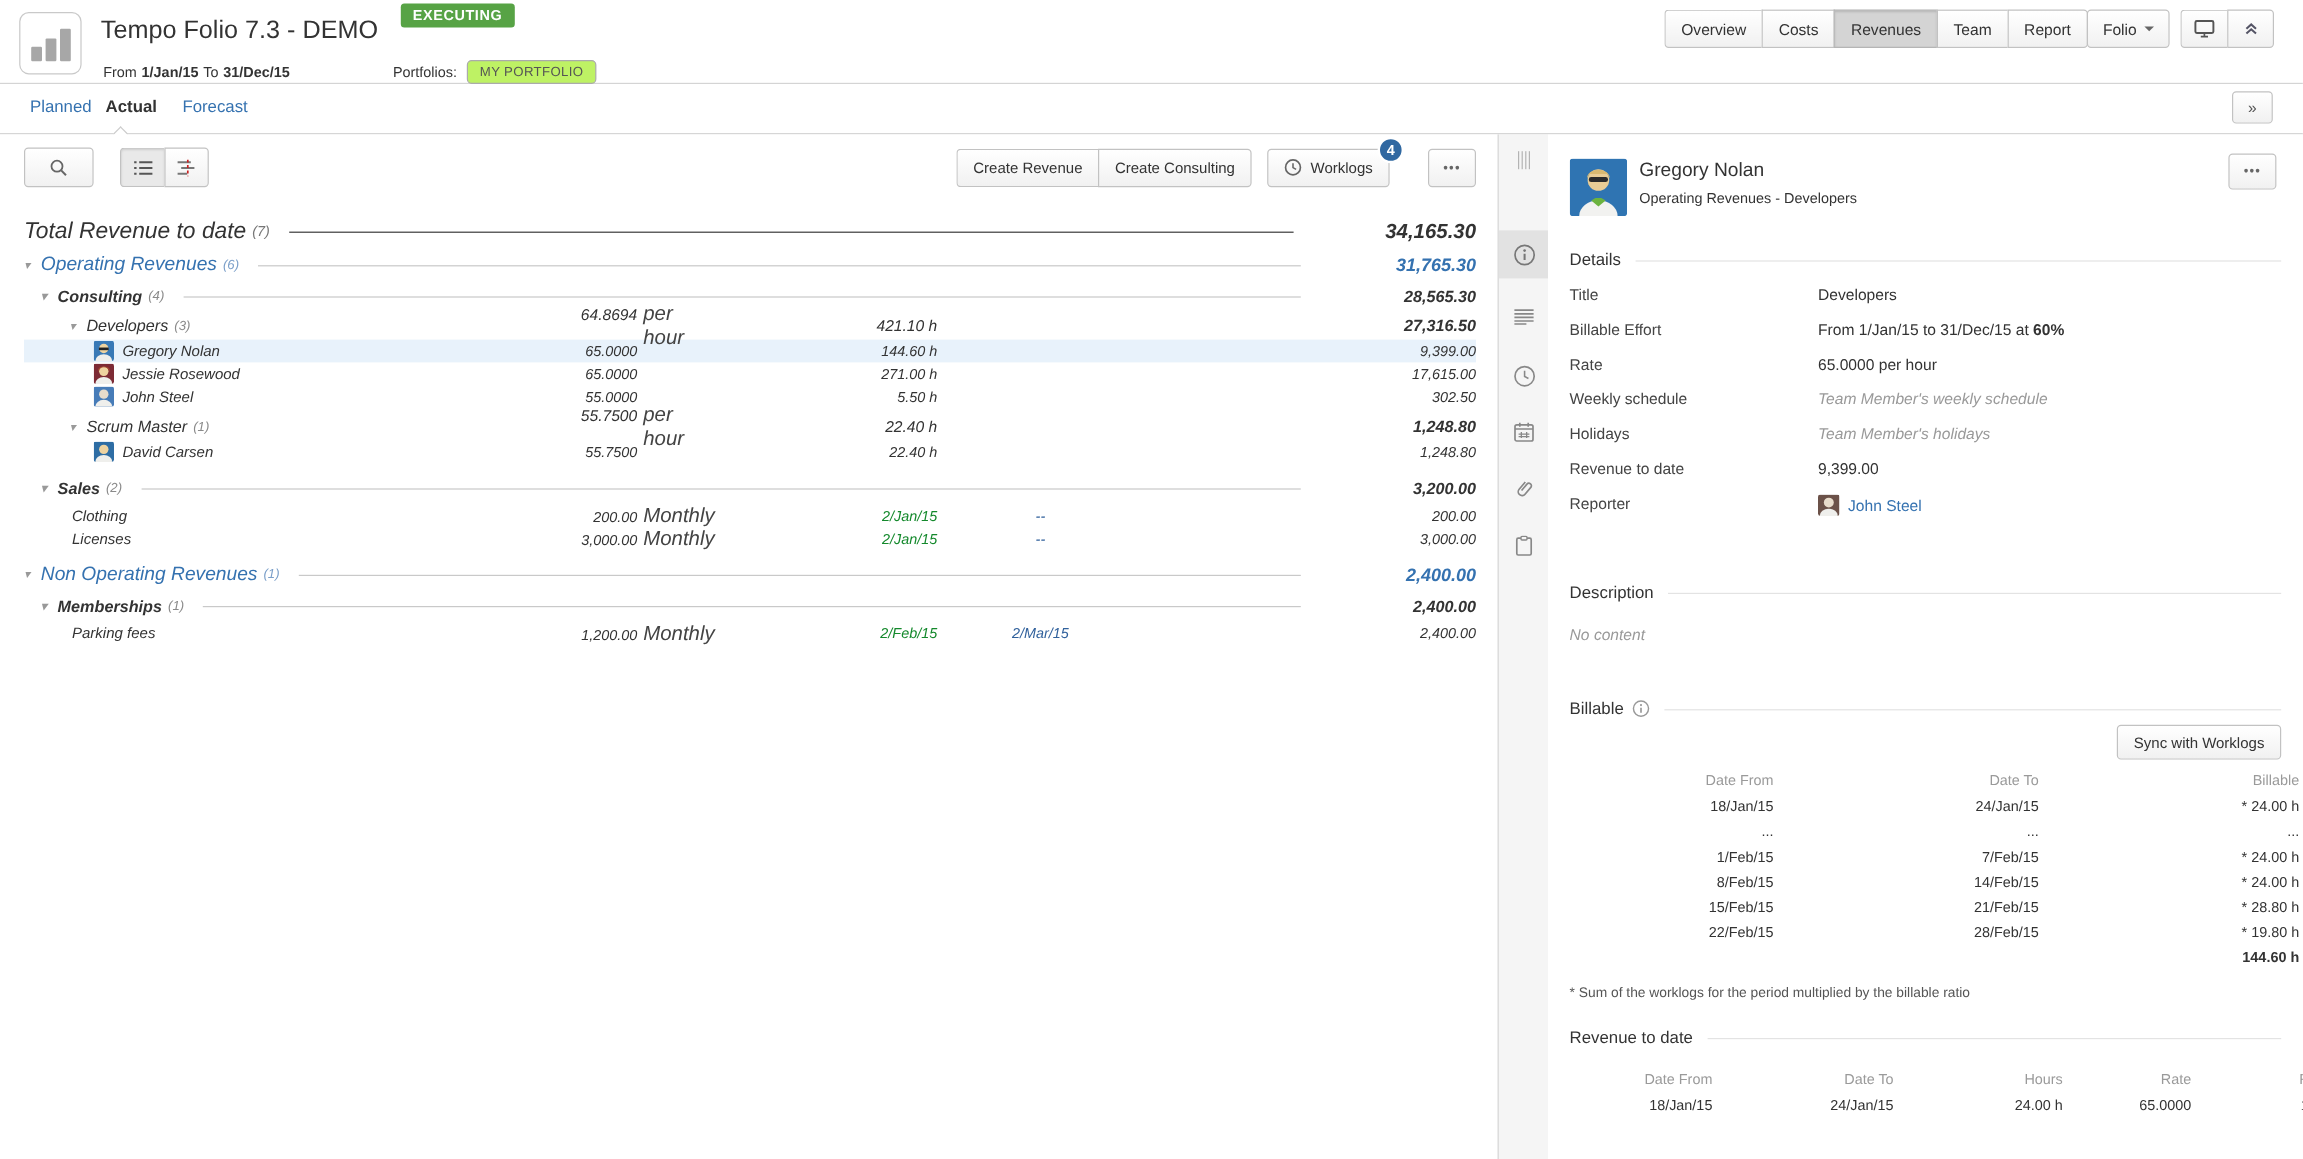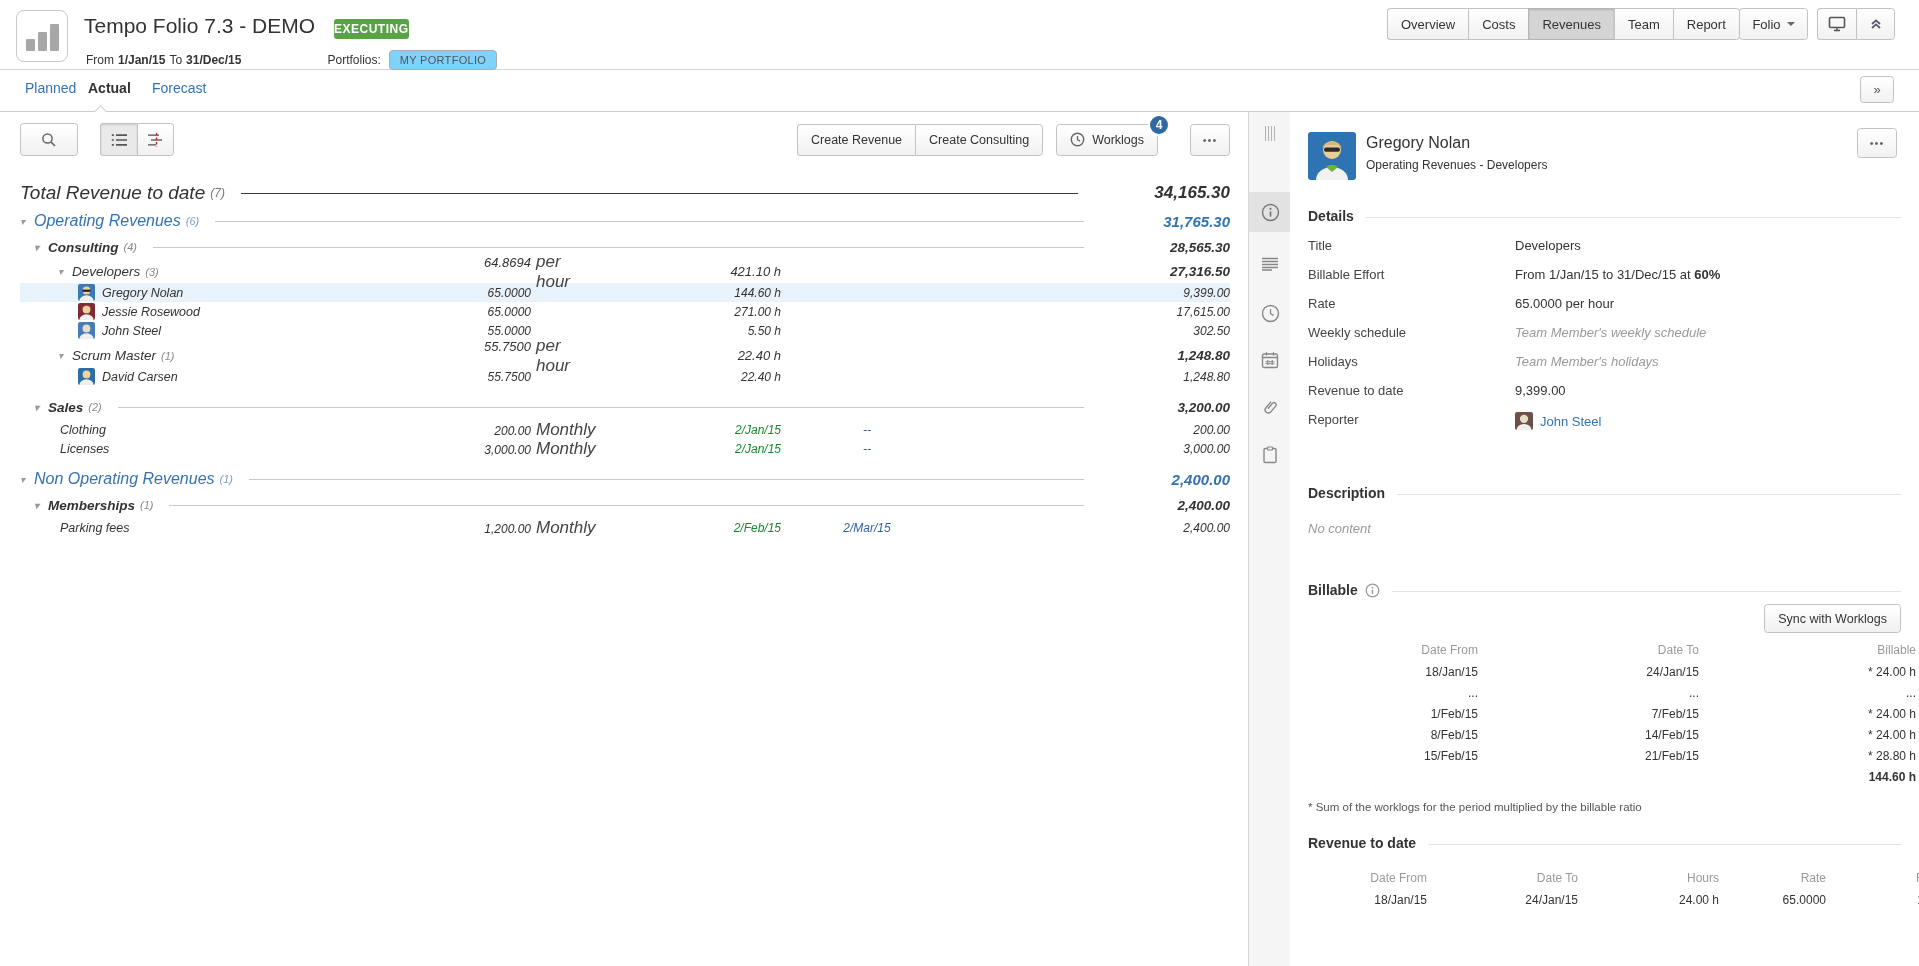--- a/index.html
+++ b/index.html
@@ -6,25 +6,25 @@
   html,body { width:1919px; height:966px; background:#fff; overflow:hidden;
               font-family:"Liberation Sans", sans-serif; color:#333; }
   .ico { display:inline-block; vertical-align:middle; }
   svg { display:block; }
 
   
   #app-header { position:absolute; top:0; left:0; width:1919px; height:70px; background:#fff; border-bottom:1px solid #d4d4d4; }
   #logo { position:absolute; left:16px; top:10px; width:52px; height:52px; border:1px solid #c9c9c9; border-radius:8px; display:flex; align-items:flex-end; justify-content:center; gap:3px; padding-bottom:10px; background:#fff; }
   #logo i { display:block; width:9px; background:#a7a7a7; border-radius:1px; }
   #page-title { position:absolute; left:84px; top:14px; font-size:21px; color:#333; }
-  #status-badge { position:absolute; left:334px; top:19px; background:#57a345; color:#fff; font-size:12px; font-weight:bold; letter-spacing:.5px; padding:3px 0; border-radius:3px; }
+  #status-badge { position:absolute; left:334px; top:3px; background:#57a345; color:#fff; font-size:12px; font-weight:bold; letter-spacing:.5px; padding:3px 10px; border-radius:3px; }
   #header-sub { position:absolute; left:86px; top:50px; font-size:12px; color:#333; display:flex; align-items:center; }
   #header-sub b { margin:0 4px; }
   #portfolios-label { margin-left:82px; margin-right:8px; }
-  #portfolio-chip { border:1px solid #ababab; border-radius:4px; padding:3px 10px; font-size:11px; color:#555; letter-spacing:.3px; background:#7dd3fc; }
+  #portfolio-chip { border:1px solid #ababab; border-radius:4px; padding:3px 10px; font-size:11px; color:#555; letter-spacing:.3px; background:#bef264; }
 
   .btn { display:inline-flex; align-items:center; justify-content:center; border:1px solid #c2c2c2; border-radius:3.5px; background:linear-gradient(#ffffff,#f1f1f1); color:#333; font-size:13px; height:32px; padding:0 13px; cursor:default; white-space:nowrap; }
   .btn-group { display:flex; }
   .btn-group .btn { border-radius:0; border-right-width:0; }
   .btn-group .btn:first-child { border-radius:3.5px 0 0 3.5px; }
   .btn-group .btn:last-child { border-radius:0 3.5px 3.5px 0; border-right-width:1px; }
   .btn.active { background:#d4d4d4; border-color:#b5b5b5; box-shadow:inset 0 1px 2px rgba(0,0,0,.15); }
   #nav-tabs { position:absolute; left:1387px; top:8px; }
   #folio-btn { position:absolute; left:1739px; top:8px; width:69px; }
   #folio-btn .caret { margin-left:6px; width:0; height:0; border-left:4px solid transparent; border-right:4px solid transparent; border-top:4px solid #666; }
@@ -98,21 +98,21 @@
 
   
   #detail-panel { position:absolute; top:112px; left:1290px; width:629px; height:854px; background:#fff; padding:0 18px; overflow:hidden; }
   #panel-header { margin-top:20px; height:48px; position:relative; }
   #panel-avatar { position:absolute; left:0; top:0; width:48px; height:48px; border-radius:3px; overflow:hidden; }
   #panel-name { position:absolute; left:58px; top:2px; font-size:16px; color:#333; }
   #panel-subtitle { position:absolute; left:58px; top:26px; font-size:12px; color:#333; }
   #panel-more-btn { position:absolute; right:4px; top:-4px; width:40px; height:30px; letter-spacing:1px; font-size:11px; color:#666; }
 
   .sec-head { display:flex; align-items:center; height:20px; }
-  .sec-head .t { font-size:14px; font-weight:bold; color:#333; white-space:nowrap; }
+  .sec-head .t { font-size:14px; font-weight:normal; color:#333; white-space:nowrap; }
   .sec-head .rl { flex:1; border-top:1px solid #e3e3e3; margin-left:12px; margin-top:2px; }
   #details-section { margin-top:26px; }
   #details-rows { margin-top:12px; }
   .drow { display:flex; align-items:flex-start; height:29px; font-size:13px; }
   .drow .dl { width:207px; color:#444; flex:none; }
   .drow .dv { color:#333; }
   .drow .dv.muted { color:#999; font-style:italic; }
   .drow .dv b { font-weight:bold; }
   .drow .dv.link { color:#3572b0; }
   .drow .rep-av { width:18px; height:18px; border-radius:2px; overflow:hidden; margin-right:7px; }
@@ -569,20 +569,25 @@
         <div class="mt-row">
           <span class="bill-c0">8/Feb/15</span>
           <span class="bill-c1">14/Feb/15</span>
           <span class="bill-c2">* 24.00 h</span>
         </div>
         <div class="mt-row">
           <span class="bill-c0">15/Feb/15</span>
           <span class="bill-c1">21/Feb/15</span>
           <span class="bill-c2">* 28.80 h</span>
         </div>
+        <div class="mt-row">
+          <span class="bill-c0">22/Feb/15</span>
+          <span class="bill-c1">28/Feb/15</span>
+          <span class="bill-c2">* 19.80 h</span>
+        </div>
         <div class="mt-row total-row">
           <span class="bill-c0"></span>
           <span class="bill-c1"></span>
           <span class="bill-c2">144.60 h</span>
         </div>
       </div>
     <div id="billable-footnote">* Sum of the worklogs for the period multiplied by the billable ratio</div>
   </div>
 
   <div id="revenue-section">

